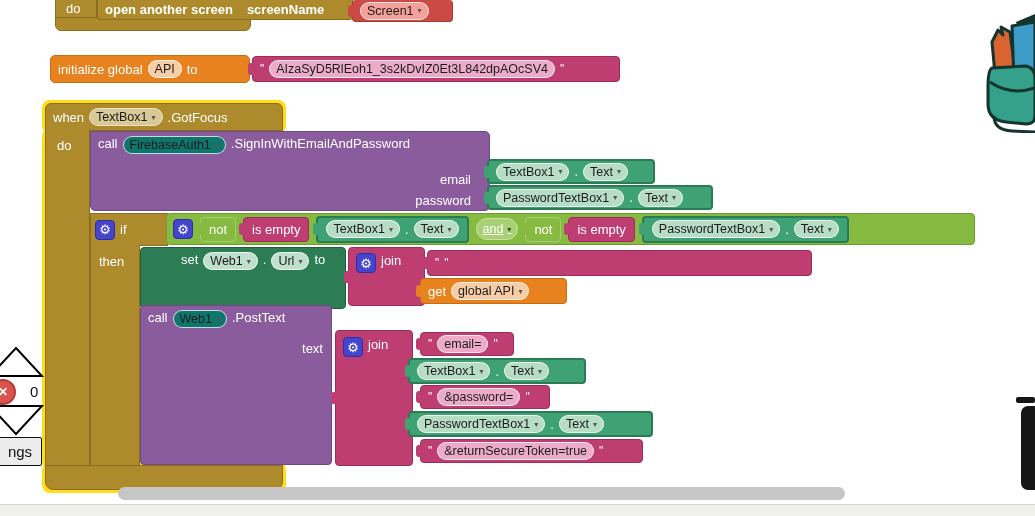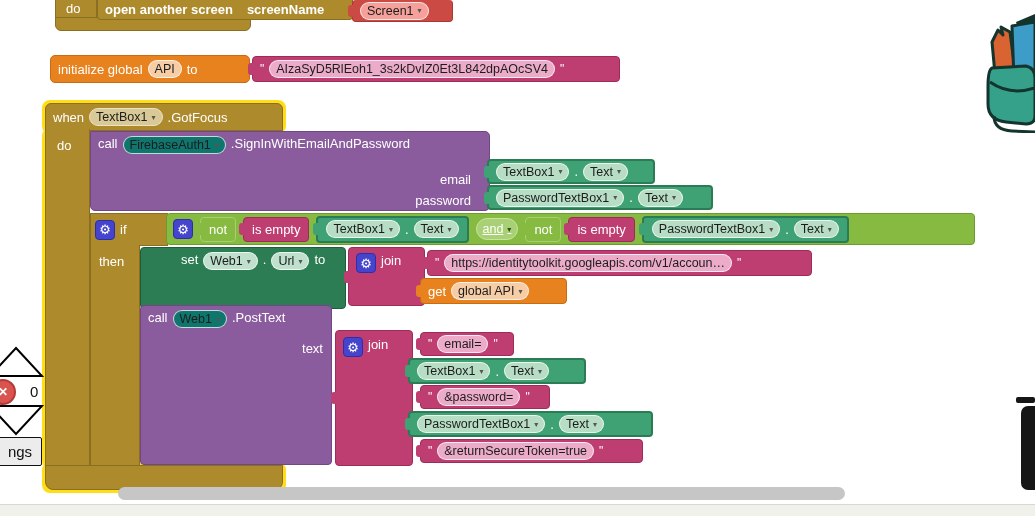--- a/index.html
+++ b/index.html
@@ -150,21 +150,20 @@
     <span class="lbl">.</span>
     <span class="pill dd">Url</span>
     <span class="lbl">to</span>
   </div>
   <div class="block magenta toprow plug" style="left:348px;top:247px;width:77px;height:59px;padding-top:5px;">
     <span class="gear">⚙</span>
     <span class="lbl">join</span>
   </div>
   <div class="block magenta plug" style="left:427px;top:250px;width:385px;height:26px;">
     <span class="q"></span>
-    <span class="pill">https://identitytoolkit.googleapis.com/v1/accoun…</span>
     <span class="q"></span>
   </div>
   <div class="block orange plug" style="left:420px;top:278px;width:147px;height:26px;">
     <span class="lbl">get</span>
     <span class="pill dd">global API</span>
   </div>
 
   <div class="block purple toprow" style="left:140px;top:305px;width:192px;height:160px;">
     <span class="lbl">call</span>
     <span class="pill dd">Web1</span>

